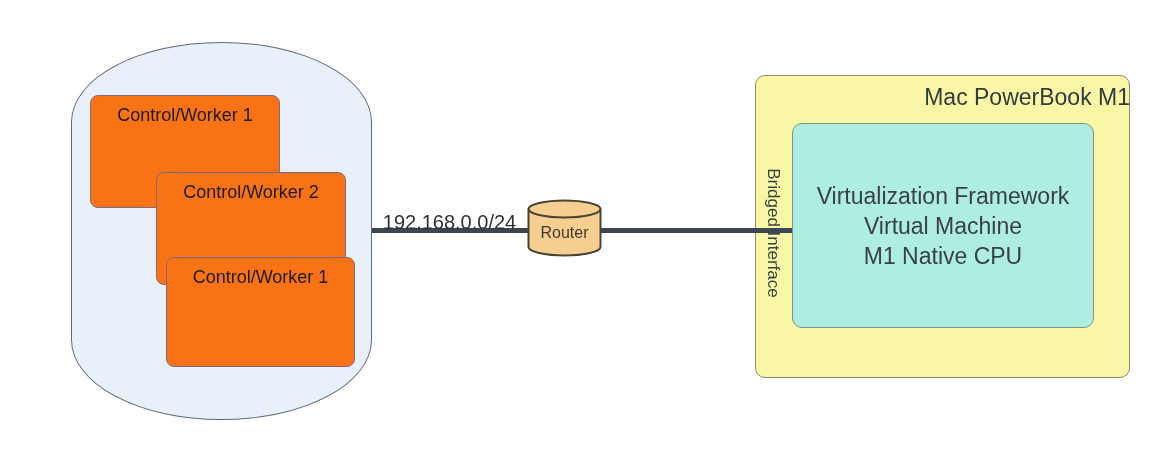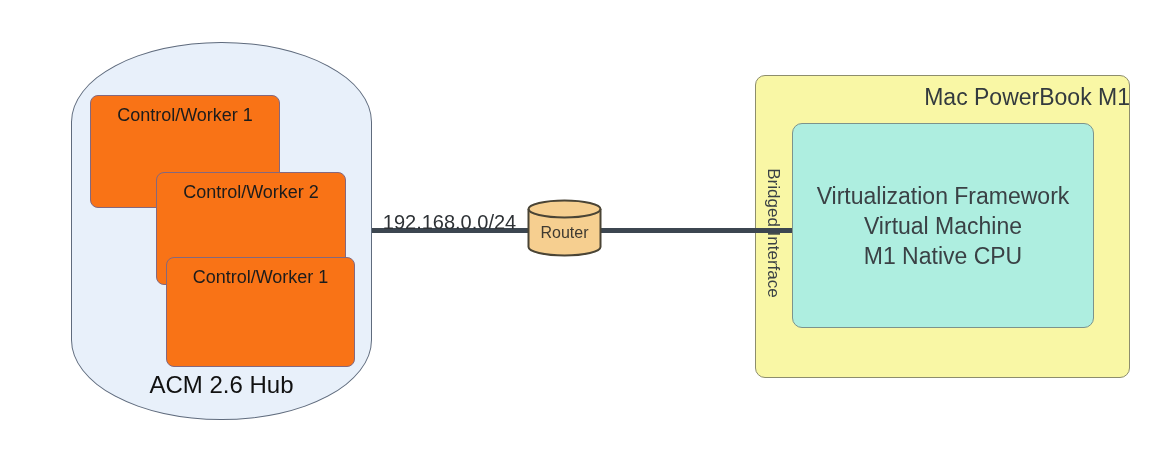--- a/index.html
+++ b/index.html
@@ -147,21 +147,20 @@
   <div class="worker worker-1">
     <span>Control/Worker 1</span>
   </div>
   <div class="worker worker-2">
     <span>Control/Worker 2</span>
   </div>
   <div class="worker worker-3">
     <span>Control/Worker 1</span>
   </div>
 
-  <div class="hub-label">ACM 2.6 Hub</div>
 
   <div class="link-line"></div>
 
   <div class="net-label net-label-left">192.168.0.0/24</div>
 
   <svg class="router-svg" viewBox="0 0 75 58" xmlns="http://www.w3.org/2000/svg">
     <path d="M1.5,10 A36,8.5 0 0 1 73.5,10 L73.5,48 A36,8.5 0 0 1 1.5,48 Z" fill="#f6cf90" stroke="#4a4435" stroke-width="2" stroke-linejoin="round"></path>
     <path d="M1.5,10 A36,8.5 0 0 0 73.5,10" fill="none" stroke="#4a4435" stroke-width="2"></path>
   </svg>
   <div class="router-label">Router</div>

